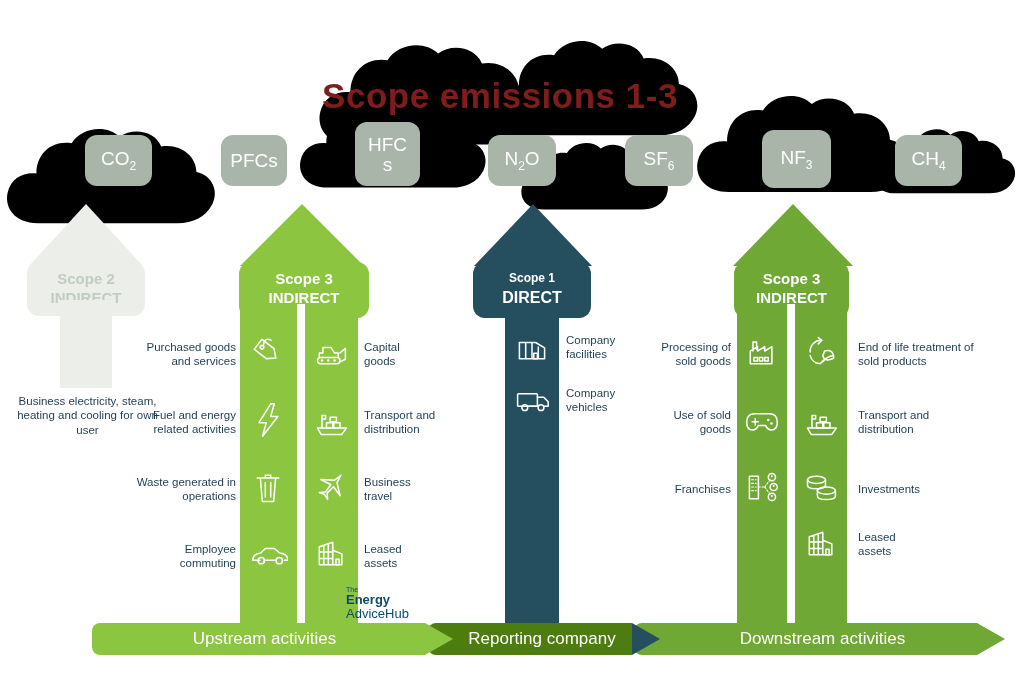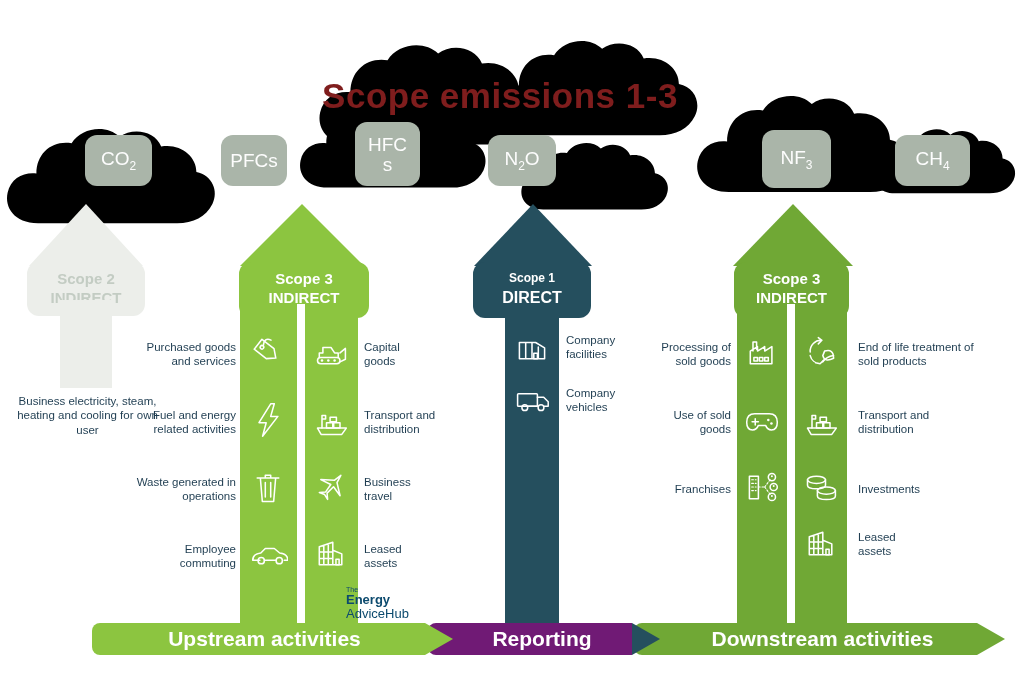--- a/index.html
+++ b/index.html
@@ -38,26 +38,26 @@
                font-size:11.5px;line-height:1.25;color:#1f3d51;}
 
   
   .wicon{position:absolute;z-index:2;width:40px;height:36px;}
   .wicon *{fill:none;stroke:#fff;stroke-width:1.7;stroke-linecap:round;stroke-linejoin:round;}
   .wicon .fdot{fill:#fff;stroke:none;}
   .wicon .dash{stroke-dasharray:2 2;stroke-width:1.2;}
 
   
   .banner{position:absolute;top:623px;height:32px;line-height:32px;text-align:center;
-          font-weight:bold;font-size:21px;color:#fff;}
+          font-weight:normal;font-size:17px;color:#fff;}
   .banner::after{content:"";position:absolute;left:100%;top:0;width:0;height:0;
                  border-top:16px solid transparent;border-bottom:16px solid transparent;}
   #banner-upstream{left:92px;width:333px;background:#8cc540;border-radius:8px 0 0 8px;z-index:7;text-indent:12px;}
   #banner-upstream::after{border-left:28px solid #8cc540;}
-  #banner-reporting{left:428px;width:204px;background:#701a75;border-radius:8px 0 0 8px;z-index:6;text-indent:24px;}
+  #banner-reporting{left:428px;width:204px;background:#4d7c0f;border-radius:8px 0 0 8px;z-index:6;text-indent:24px;}
   #banner-reporting::after{border-left:28px solid #254f5e;}
   #banner-downstream{left:634px;width:343px;background:#70a835;border-radius:8px 0 0 8px;z-index:5;text-indent:34px;}
   #banner-downstream::after{border-left:28px solid #70a835;}
 
   
   #watermark{position:absolute;left:346px;top:586px;z-index:3;color:#0c4a6e;line-height:1.05;}
   #watermark .w1{font-size:7px;}
   #watermark .w2{font-size:13px;font-weight:bold;}
   #watermark .w3{font-size:13px;}
 
@@ -104,24 +104,27 @@
   <div class="badge" style="left:221px;top:135px;width:66px;height:51px">
     <div><span>PFCs</span></div>
   </div>
   <div class="badge" style="left:355px;top:122px;width:65px;height:64px">
     <div>HFC</div>
     <div class="l2">s</div>
   </div>
   <div class="badge" style="left:488px;top:135px;width:68px;height:51px">
     <div><span>N</span><sub>2</sub><span>O</span></div>
   </div>
+  <div class="badge" style="left:625px;top:135px;width:68px;height:51px">
+    <div><span>SF</span><sub>6</sub></div>
+  </div>
   <div class="badge" style="left:762px;top:130px;width:69px;height:58px">
     <div><span>NF</span><sub>3</sub></div>
   </div>
-  <div class="badge" style="left:895px;top:135px;width:75px;height:51px">
+  <div class="badge" style="left:895px;top:135px;width:67px;height:51px">
     <div><span>CH</span><sub>4</sub></div>
   </div>
 
   <div>
     <div class="head c-gray" style="left:29px;top:204px;width:114px;height:62px"></div>
     <div class="labelbox c-gray s2text" style="left:27px;top:262px;width:118px;height:54px">
       <div>Scope 2</div>
       <div>INDIRECT</div>
     </div>
     <div class="shaft c-gray" style="left:60px;top:300px;width:52px;height:88px"></div>

